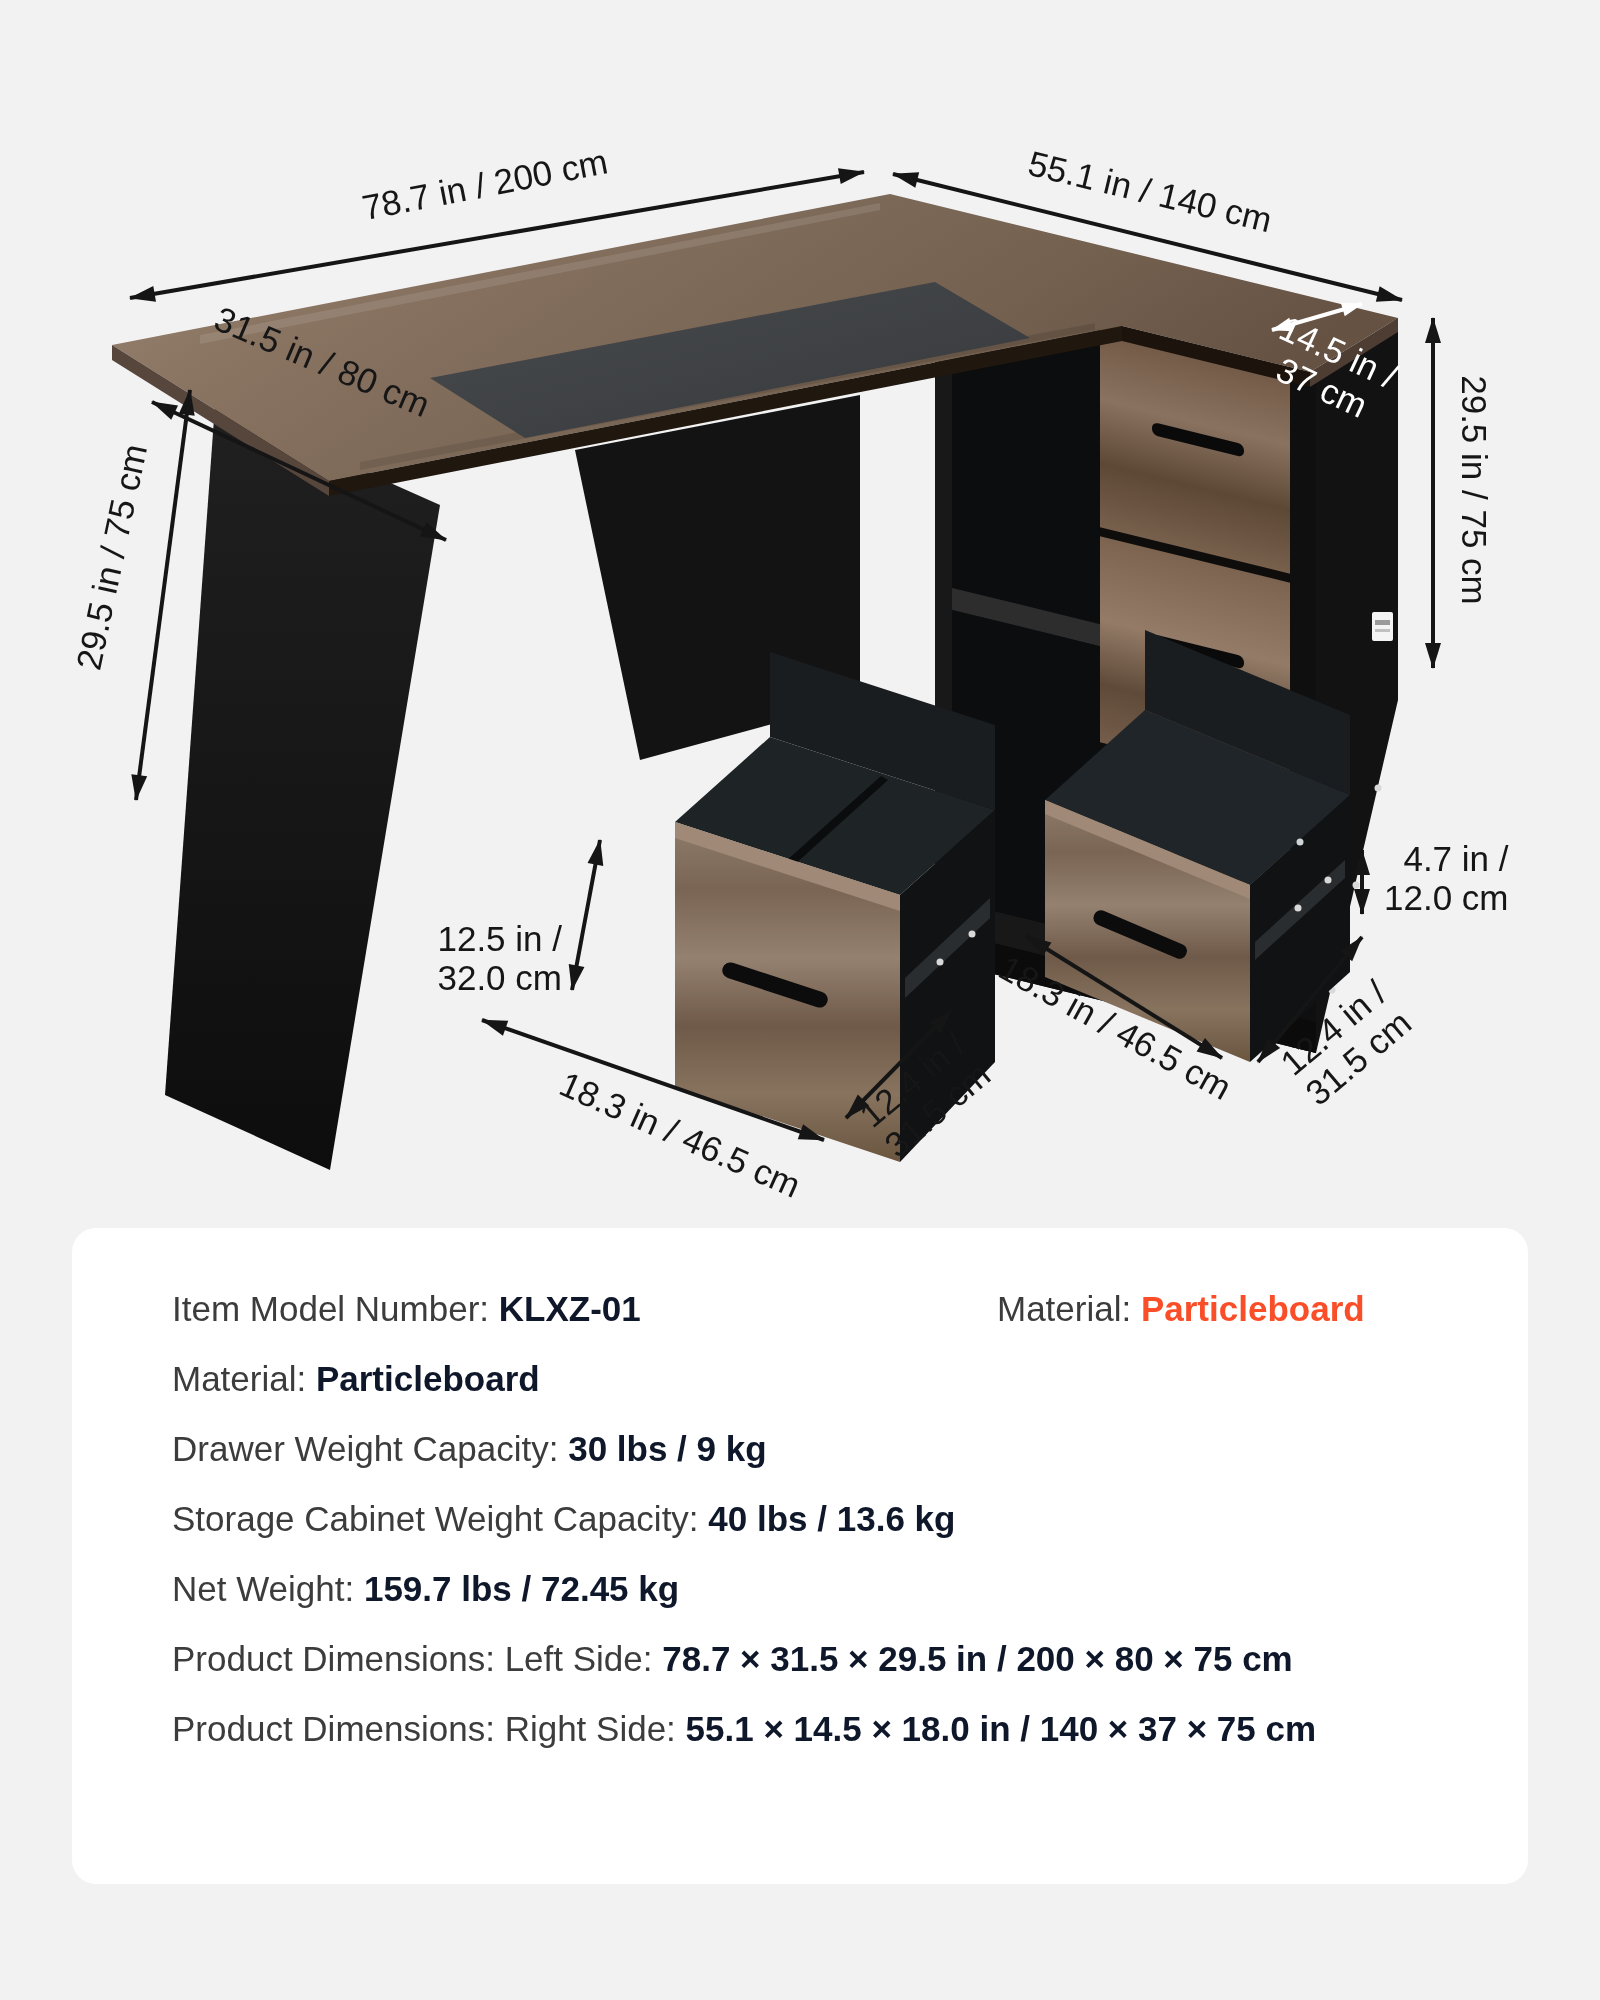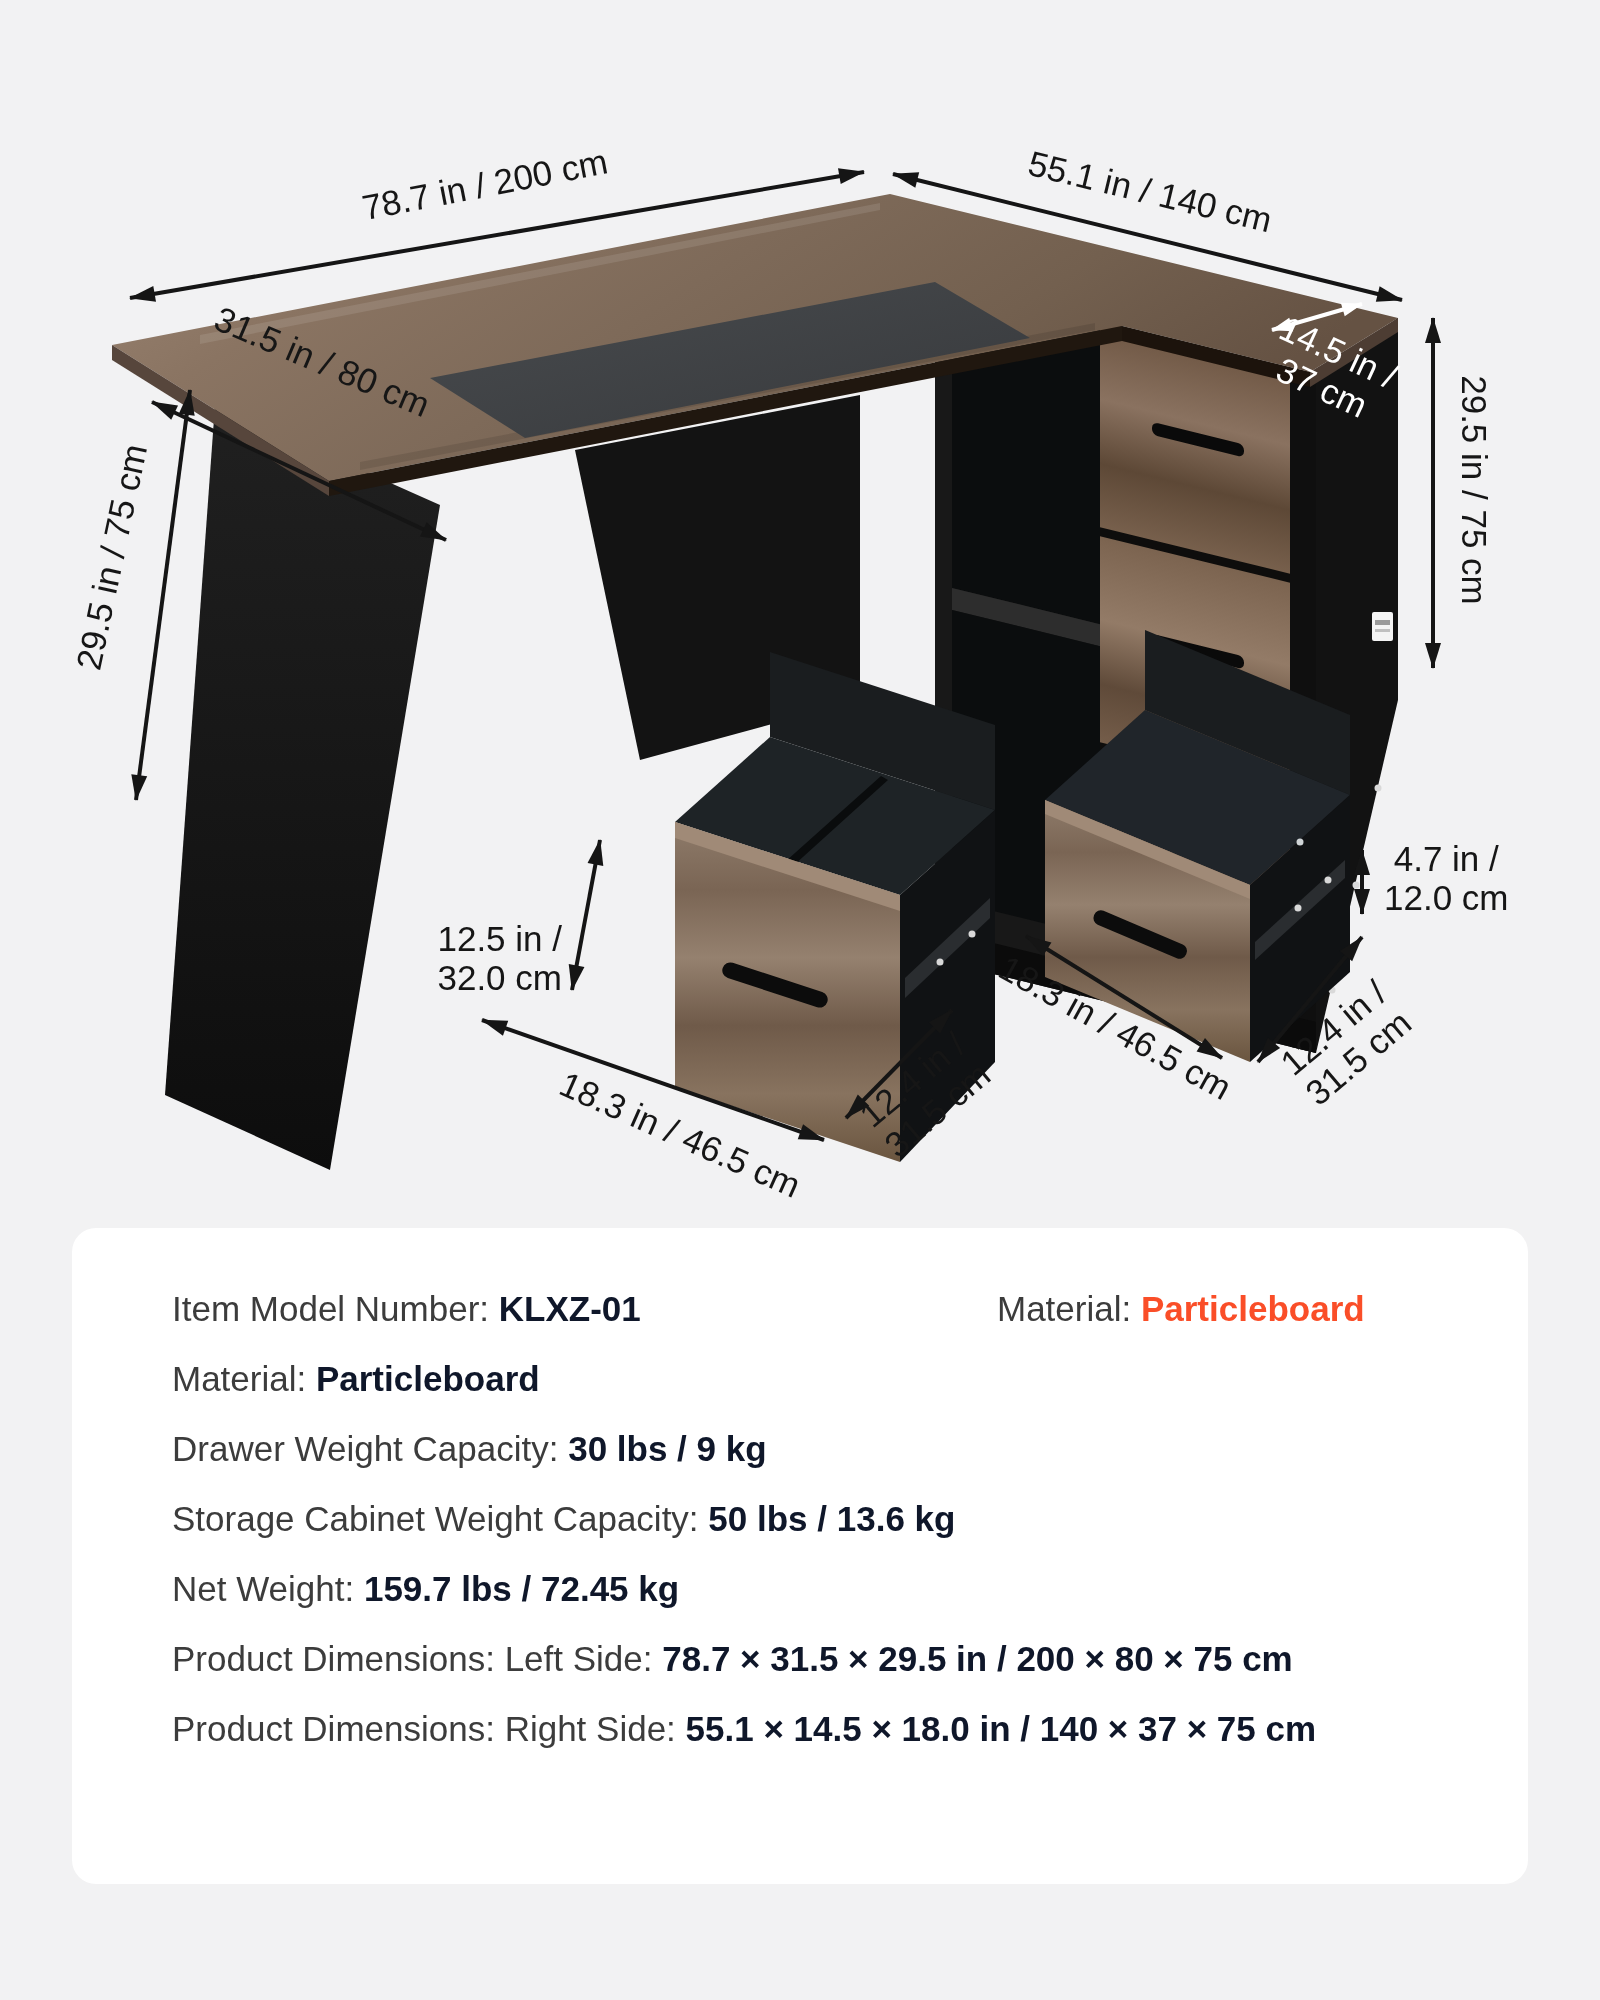--- a/index.html
+++ b/index.html
@@ -26,21 +26,21 @@
   .two-line{text-align:center;}
   .dim-desk-width      {left:485px; top:185px;  transform:translate(-50%,-50%) rotate(-11deg);}
   .dim-return-width    {left:1150px;top:192px;  transform:translate(-50%,-50%) rotate(13.5deg);}
   .dim-desk-depth      {left:322px; top:362px;  transform:translate(-50%,-50%) rotate(23deg);}
   .dim-height-left     {left:112px; top:557px;  transform:translate(-50%,-50%) rotate(-78deg);}
   .dim-height-right    {left:1474px;top:490px;  transform:translate(-50%,-50%) rotate(90deg);}
   .dim-cabinet-depth   {left:1330px;top:370px;  transform:translate(-50%,-50%) rotate(25deg);}
   .dim-file-drawer-h   {left:562px; top:958px;  transform:translate(-100%,-50%); text-align:center;}
   .dim-file-drawer-w   {left:680px; top:1135px; transform:translate(-50%,-50%) rotate(24deg);}
   .dim-file-drawer-d   {left:925px; top:1095px; transform:translate(-50%,-50%) rotate(-40deg);}
-  .dim-top-drawer-h    {left:1384px;top:878px;  transform:translate(0,-50%); text-align:center;}
+  .dim-top-drawer-h    {left:1384px;top:878px;  transform:translate(0,-50%); text-align:right;}
   .dim-top-drawer-w    {left:1115px;top:1028px; transform:translate(-50%,-50%) rotate(29deg);}
   .dim-top-drawer-d    {left:1346px;top:1043px; transform:translate(-50%,-50%) rotate(-40deg);}
   
   .spec-panel{
     position:absolute;
     left:72px; top:1228px;
     width:1456px; height:656px;
     background:#ffffff;
     border-radius:24px;
     box-sizing:border-box;
@@ -254,21 +254,21 @@
     <div class="spec-row">
       <span>Item Model Number: </span><span class="val">KLXZ-01</span>
     </div>
     <div class="spec-row">
       <span>Material: </span><span class="val">Particleboard</span>
     </div>
     <div class="spec-row">
       <span>Drawer Weight Capacity: </span><span class="val">30 lbs / 9 kg</span>
     </div>
     <div class="spec-row">
-      <span>Storage Cabinet Weight Capacity: </span><span class="val">50 lbs / 13.6 kg</span>
+      <span>Storage Cabinet Weight Capacity: </span><span class="val">40 lbs / 13.6 kg</span>
     </div>
     <div class="spec-row">
       <span>Net Weight: </span><span class="val">159.7 lbs / 72.45 kg</span>
     </div>
     <div class="spec-row">
       <span>Product Dimensions: Left Side: </span><span class="val">78.7 × 31.5 × 29.5 in / 200 × 80 × 75 cm</span>
     </div>
     <div class="spec-row">
       <span>Product Dimensions: Right Side: </span><span class="val">55.1 × 14.5 × 18.0 in / 140 × 37 × 75 cm</span>
     </div>

